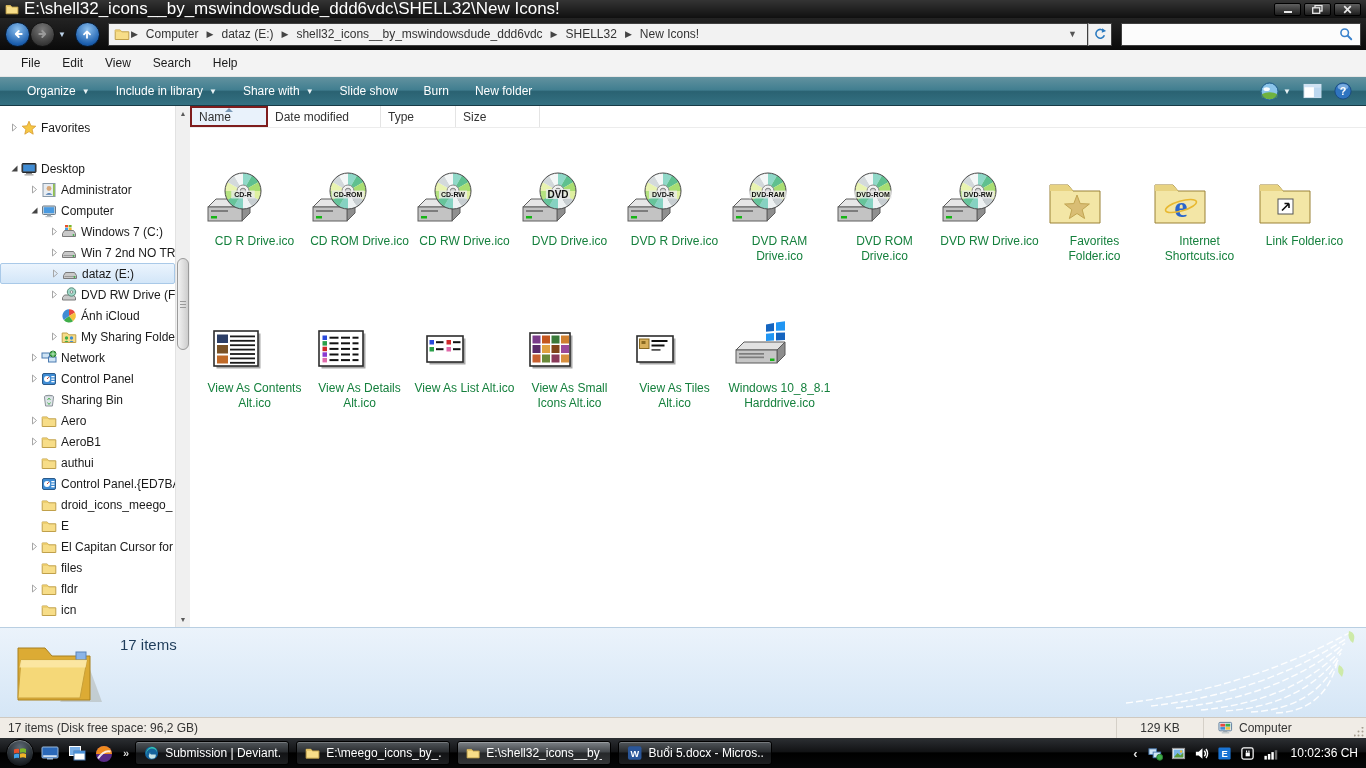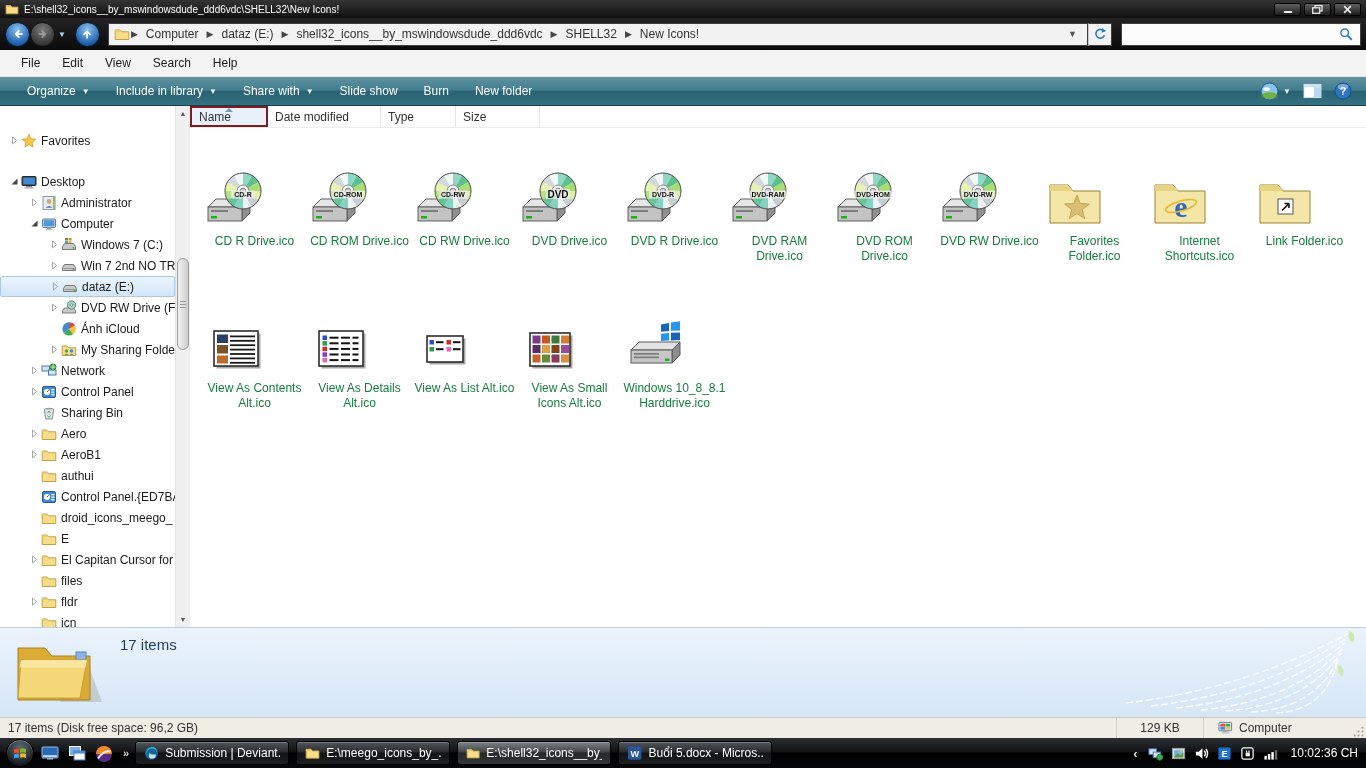--- a/index.html
+++ b/index.html
@@ -3,21 +3,21 @@
 <meta charset="utf-8">
 <style>
   * { box-sizing: border-box; margin: 0; padding: 0; }
   html,body { width:1366px; height:768px; overflow:hidden; }
   body { position:relative; font-family:"Liberation Sans","DejaVu Sans",sans-serif; font-size:12px; background:#000; }
   svg { display:block; }
 
   
   .titlebar { position:absolute; top:0; left:0; right:0; height:18px;
     background:linear-gradient(#343434,#101010); display:flex; align-items:center; padding:0 5px; color:#fff; }
-  .title-text { margin-left:5px; font-size:10px; flex:1; white-space:nowrap; overflow:hidden; }
+  .title-text { margin-left:5px; font-size:17px; flex:1; white-space:nowrap; overflow:hidden; }
   .win-controls { display:flex; gap:3px; }
   .win-btn { width:27px; height:13px; background:linear-gradient(#606060,#1c1c1c);
     border:1px solid #000; border-radius:2px; display:flex; align-items:center; justify-content:center; }
 
   
   .addrbar { position:absolute; top:18px; left:0; right:0; height:32px;
     background:linear-gradient(#232323,#0a0a0a); display:flex; align-items:center; padding:0 5px; }
   .nav-btn { width:25px; height:25px; border-radius:50%; flex:none;
     background:radial-gradient(circle at 50% 28%,#8cc0ee,#1c5fae 72%,#0d3c74);
     border:1px solid #06182e; display:flex; align-items:center; justify-content:center; }
@@ -42,21 +42,21 @@
   .toolbar { position:absolute; top:77px; left:0; right:0; height:29px; color:#fff;
     background:linear-gradient(180deg,#62929f 0%,#417e90 46%,#2a6272 52%,#347182 100%);
     border-bottom:1px solid #173b47; display:flex; align-items:center; padding:0 14px; }
   .tb-btn { padding:5px 13px; display:flex; align-items:center; gap:6px; }
   .tb-caret { font-size:8px; color:#e8f2f5; }
   .tb-right { margin-left:auto; display:flex; align-items:center; gap:12px; }
 
   
   .main { position:absolute; top:106px; left:0; right:0; height:521px; background:#fff; display:flex; }
   .sidebar { width:190px; position:relative; flex:none; }
-  .tree { position:absolute; left:0; right:15px; top:0; bottom:0; overflow:hidden; padding-top:24px; }
+  .tree { position:absolute; left:0; right:15px; top:0; bottom:0; overflow:hidden; padding-top:11px; }
   .tree-row { height:21px; display:flex; align-items:center; color:#1a1a1a; white-space:nowrap; overflow:hidden; }
   .tree-row.selected { background:linear-gradient(#ebf4fd,#d3e6f8); border:1px solid #a9c9e8; border-radius:2px; }
   .tree-gap { height:20px; }
   .expander { width:12px; flex:none; display:flex; justify-content:center; }
   .tree-ico { width:17px; flex:none; display:flex; justify-content:center; }
   .tree-label { margin-left:4px; }
   .sb-scroll { position:absolute; right:0; top:0; bottom:0; width:15px; background:#f0f0f0; border-left:1px solid #e2e2e2; }
   .sb-arrow { height:15px; display:flex; align-items:center; justify-content:center; color:#5a5a5a; font-size:7px; }
   .sb-arrow.down { position:absolute; bottom:0; left:0; right:0; }
   .sb-thumb { position:absolute; left:1px; width:12px; top:152px; height:92px;
@@ -941,20 +941,34 @@
               <rect x="24" y="28" width="8" height="8" fill="#e0a040"></rect>
               <rect x="33.5" y="28" width="8" height="8" fill="#80451a"></rect>
               <rect x="43" y="28" width="8" height="8" fill="#9a4a9a"></rect>
               <rect x="14.5" y="37.5" width="8" height="8" fill="#c86030"></rect>
               <rect x="24" y="37.5" width="8" height="8" fill="#6a8a3a"></rect>
               <rect x="33.5" y="37.5" width="8" height="8" fill="#8a3a5a"></rect>
               <rect x="43" y="37.5" width="8" height="8" fill="#d89040"></rect>
             </svg>
           </div>
      <div class="file-label">View As Small Icons Alt.ico</div>
+   </div>
+        <div class="file">
+     <div class="file-icon">
+            <svg viewBox="0 0 64 64" width="100%" height="100%">
+              <rect x="16.5" y="21.5" width="36" height="26" fill="#a8a8a8"></rect>
+  <rect x="14" y="19" width="36" height="26" fill="#fff" stroke="#2c2c2c" stroke-width="1.6"></rect>
+              <rect x="16.5" y="22" width="9.5" height="9.5" fill="#d8b05a" stroke="#8a6a20"></rect>
+              <rect x="18.5" y="24" width="4" height="3" fill="#8a6a20"></rect>
+       <rect x="28.5" y="23" width="16" height="2" fill="#111"></rect>
+              <rect x="28.5" y="27.5" width="13" height="2" fill="#111"></rect>
+              <rect x="28.5" y="32" width="9" height="1.8" fill="#555"></rect>
+            </svg>
+          </div>
+     <div class="file-label">View As Tiles Alt.ico</div>
    </div>
         <div class="file">
      <div class="file-icon">
             <svg viewBox="0 0 64 64" width="100%" height="100%">
               <polygon points="8,33 16,25 57,25 49,33" fill="#e2e2e2" stroke="#5a5a5a"></polygon>
        <polygon points="49,33 57,25 57,38 49,46" fill="#8d8d8d" stroke="#5a5a5a"></polygon>
        <rect x="8" y="33" width="41" height="13" fill="#c6c6c6" stroke="#5a5a5a"></rect>
        <rect x="11" y="36" width="25" height="1.7" fill="#7d7d7d"></rect>
               <rect x="11" y="39.5" width="25" height="1.7" fill="#7d7d7d"></rect>
        <rect x="42" y="41.5" width="4.5" height="2.5" fill="#18b518"></rect>

